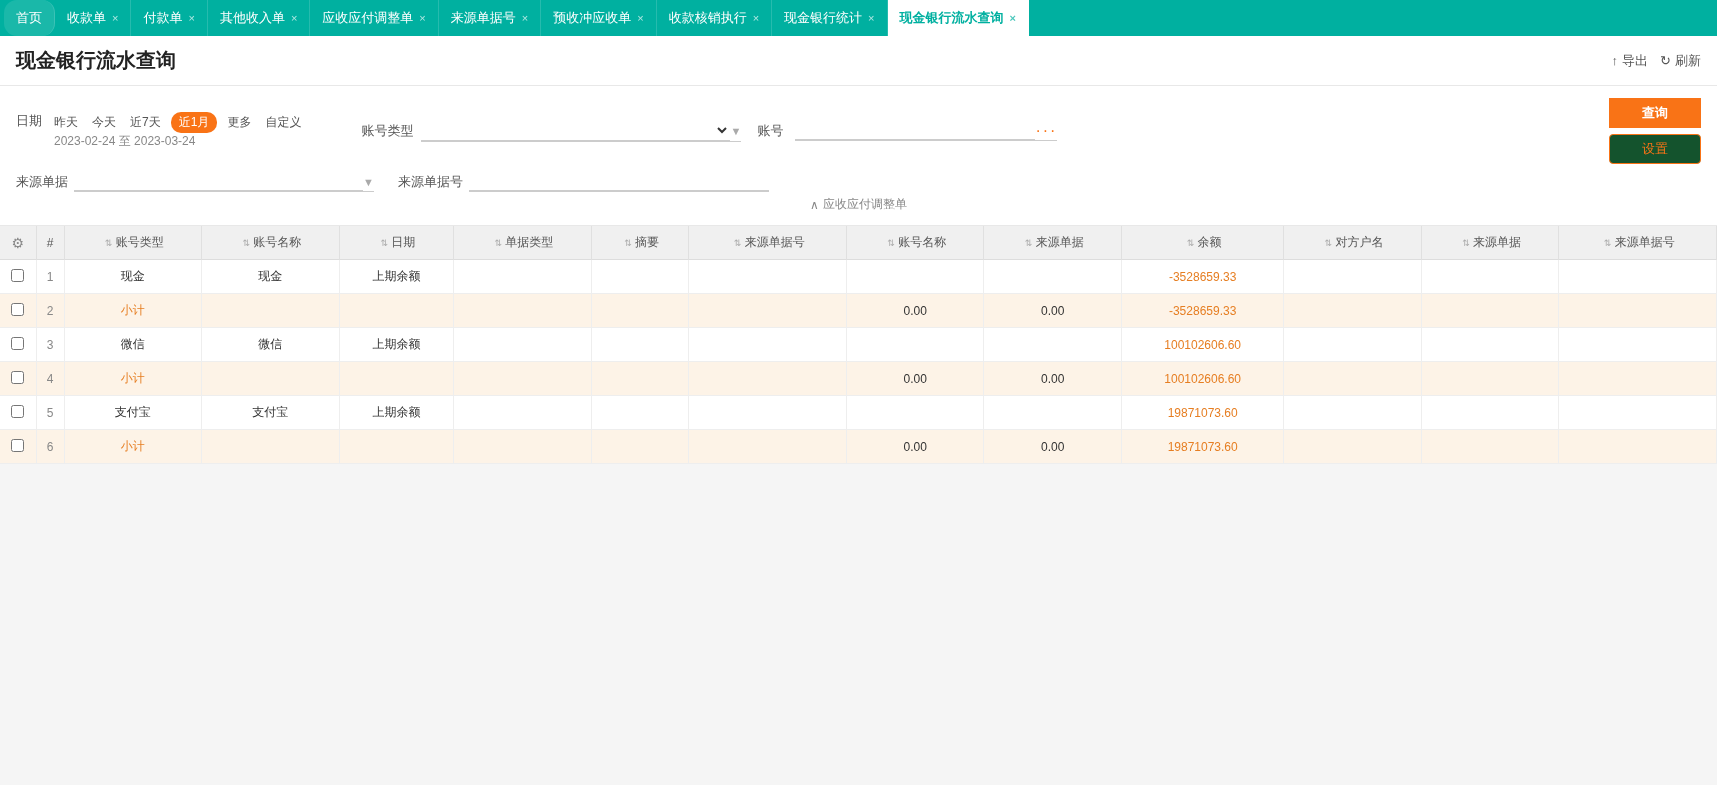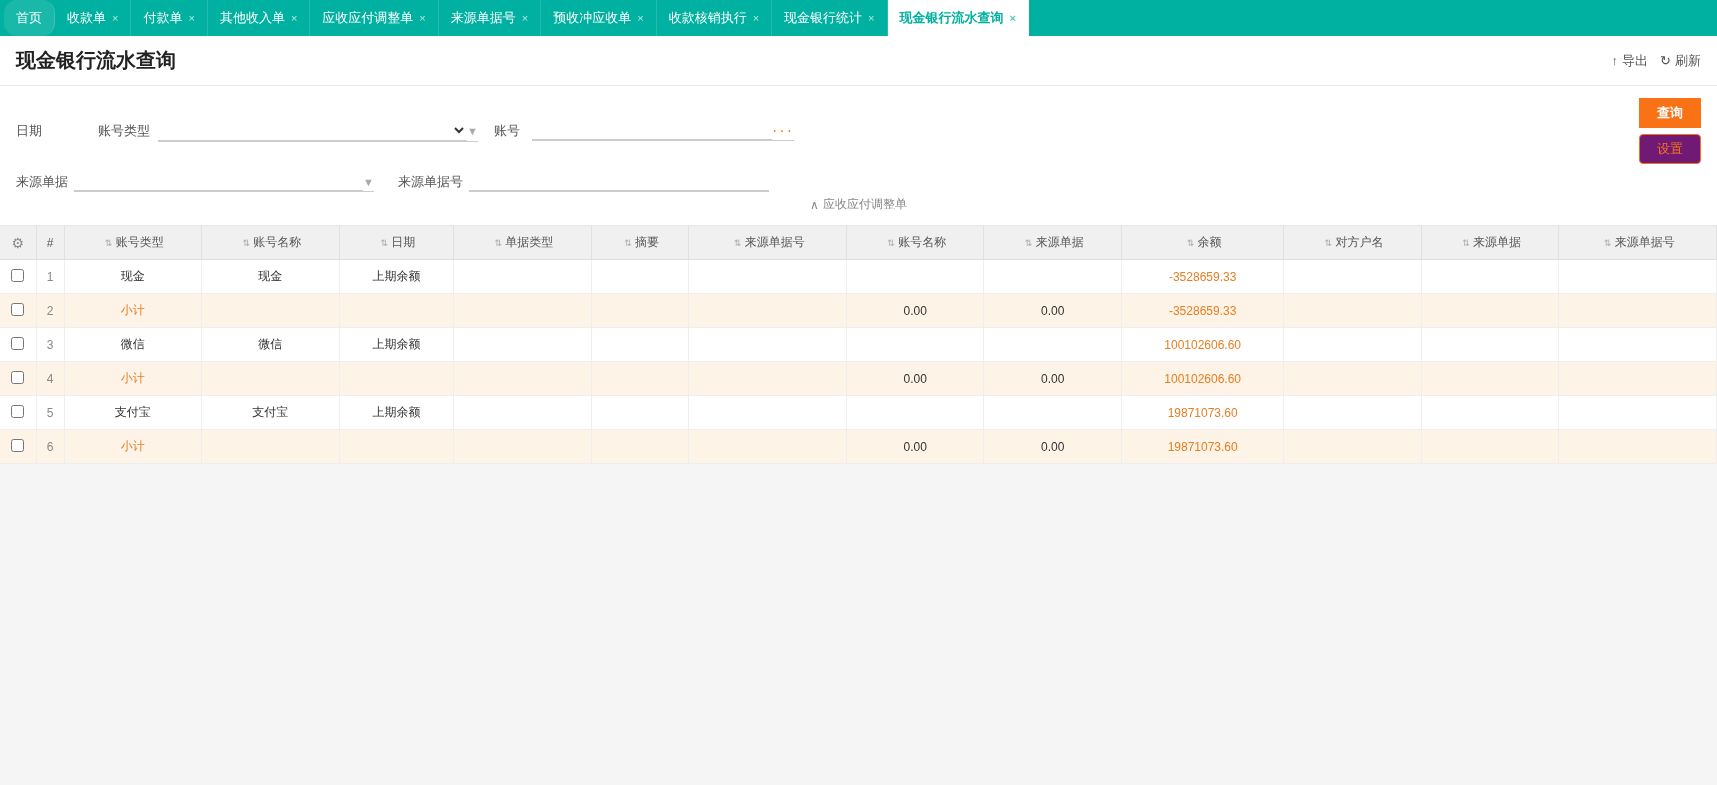--- a/index.html
+++ b/index.html
@@ -144,25 +144,25 @@
       background: #f97316;
       color: #fff;
       border: none;
       border-radius: 0;
       padding: 6px 18px;
       cursor: pointer;
       font-size: 13px;
       font-weight: bold;
     }
     .btn-settings {
-      background: #701a75;
+      background: #14532d;
       color: #f97316;
       border: 1px solid #f97316;
       border-radius: 4px;
-      padding: 5px 17px;
+      padding: 5px 32px;
       cursor: pointer;
       font-size: 13px;
     }
 
     .filter-row-2 {
       display: flex;
       align-items: center;
       gap: 24px;
     }
     .filter-group {
@@ -288,20 +288,31 @@
       <span>刷新</span>
     </div>
   </div>
 </div>
 
 <div class="filter-area">
   <div class="filter-row">
 
     <div style="display:flex;align-items:flex-start;gap:8px;">
       <span class="filter-label">日期</span>
+      <div>
+        <div class="date-shortcuts">
+          <span class="date-btn">昨天</span>
+          <span class="date-btn">今天</span>
+          <span class="date-btn">近7天</span>
+          <span class="date-btn active">近1月</span>
+          <span class="date-btn">更多</span>
+          <span class="date-btn">自定义</span>
+        </div>
+        <div class="date-range">2023-02-24 至 2023-03-24</div>
+      </div>
     </div>
 
     <div style="display:flex;align-items:center;gap:8px;flex:1;min-width:200px;max-width:380px;margin-left:40px;">
       <span class="filter-label">账号类型</span>
       <div style="flex:1;border-bottom:1px solid #ccc;display:flex;align-items:center;">
         <select class="filter-select">
           <option value=""></option>
           <option value="cash">现金</option>
           <option value="wechat">微信</option>
           <option value="alipay">支付宝</option>

